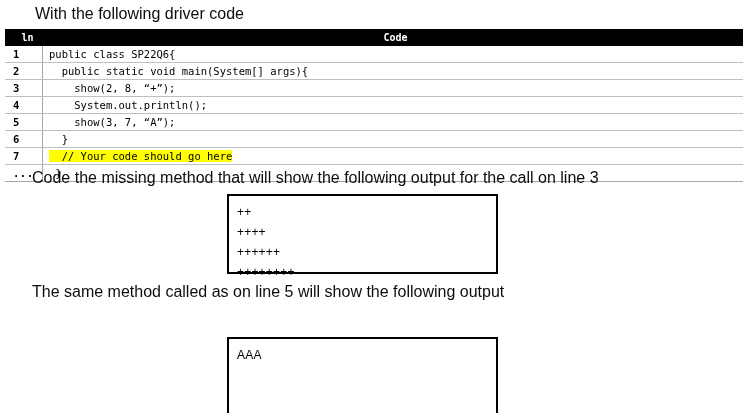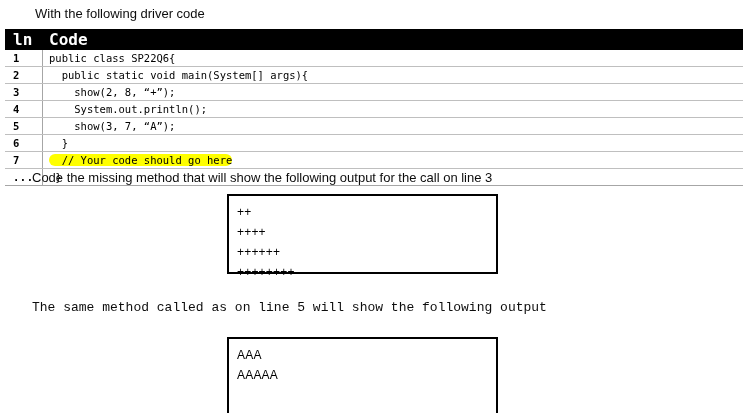--- a/index.html
+++ b/index.html
@@ -13,29 +13,29 @@
     position: relative;
     overflow: hidden;
     font-family: "Liberation Sans", sans-serif;
     color: #000000;
     -webkit-font-smoothing: antialiased;
   }
 
   .prose {
     position: absolute;
     font-family: "Liberation Sans", sans-serif;
-    font-size: 13px;
+    font-size: 16px;
     line-height: 16px;
     color: #0d0d0d;
     white-space: nowrap;
   }
 
   #heading-intro  { left: 35px; top: 6px; }
   #para-first     { left: 32px; top: 170px; text-align: right; }
-  #para-second    { left: 32px; top: 300px; font-family: Liberation Mono, monospace; }
+  #para-second    { left: 32px; top: 284px; }
 
   
   #code-table {
     position: absolute;
     left: 5px;
     top: 29px;
     width: 737px;
     border-collapse: collapse;
     table-layout: fixed;
     font-family: "DejaVu Sans Mono", monospace;
@@ -50,22 +50,22 @@
     margin: 0;
     height: 16px;
     vertical-align: middle;
     border: 1px solid #bfbfbf;
   }
 
   #code-table thead th {
     background: #000000;
     color: #ffffff;
     font-weight: bold;
-    font-size: 16px;
-    text-align: left;
+    font-size: 10px;
+    text-align: center;
     height: 15px;
     border-color: #000000;
   }
   #code-table thead th.h-ln   { padding-left: 7px; }
   #code-table thead th.h-code { padding-left: 6px; }
 
   #code-table td.cell-ln {
     font-weight: bold;
     font-size: 10.5px;
     padding-left: 7px;
@@ -76,21 +76,20 @@
   #code-table td.cell-code {
     padding-left: 6px;
     white-space: pre;
     border-right-color: #ffffff;
     margin-top: 32px;
   }
   #code-table tbody tr:last-child td { border-bottom-color: #a6a6a6; }
 
   .hl {
     background: #ffff00;
-    border-radius: 6px;
   }
 
   
   .output-box {
     position: absolute;
     border: 2px solid #000000;
     background: #ffffff;
     box-sizing: border-box;
     font-family: "Liberation Sans", sans-serif;
     font-size: 12px;
@@ -173,14 +172,13 @@
   <div class="output-line">++</div>
   <div class="output-line">++++</div>
   <div class="output-line">++++++</div>
   <div class="output-line">++++++++</div>
 </div>
 
 <div class="prose" id="para-second">The same method called as on line 5 will show the following output</div>
 
 <div class="output-box" id="output-box-letters">
   <div class="output-line">AAA</div>
-  <div class="output-line">AAAAA</div>
 </div>
 
 </body></html>

